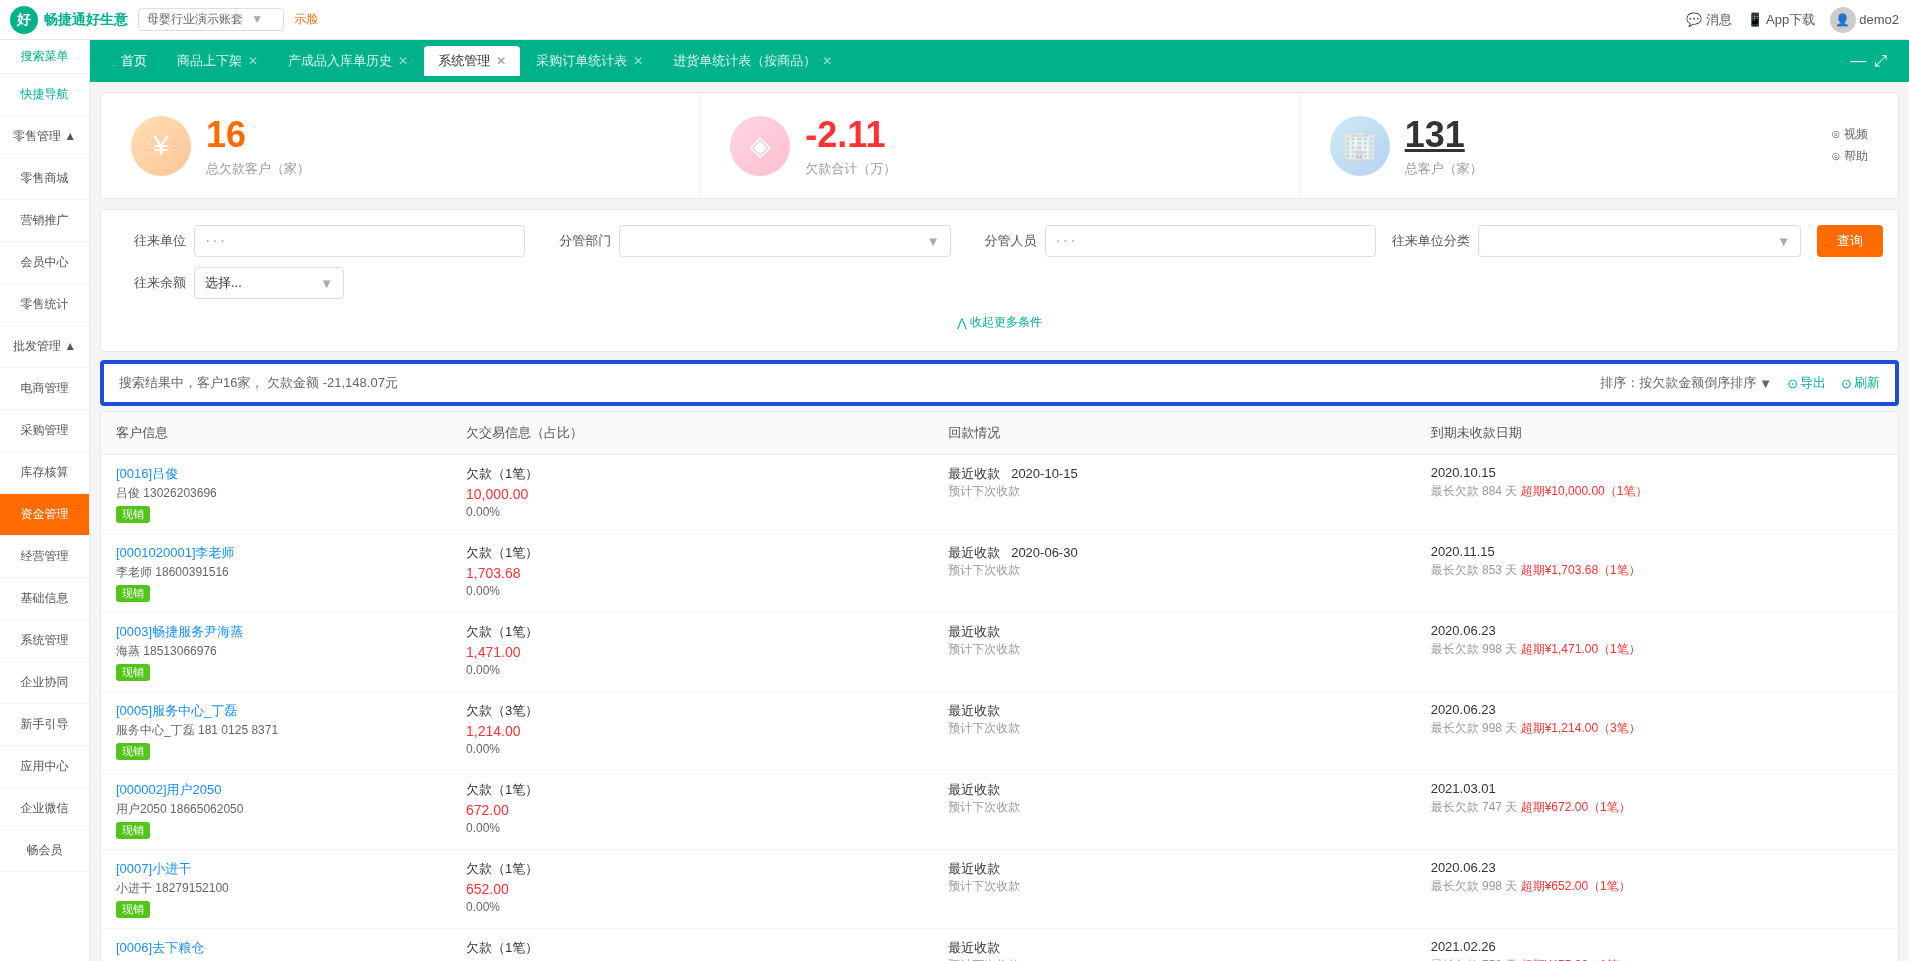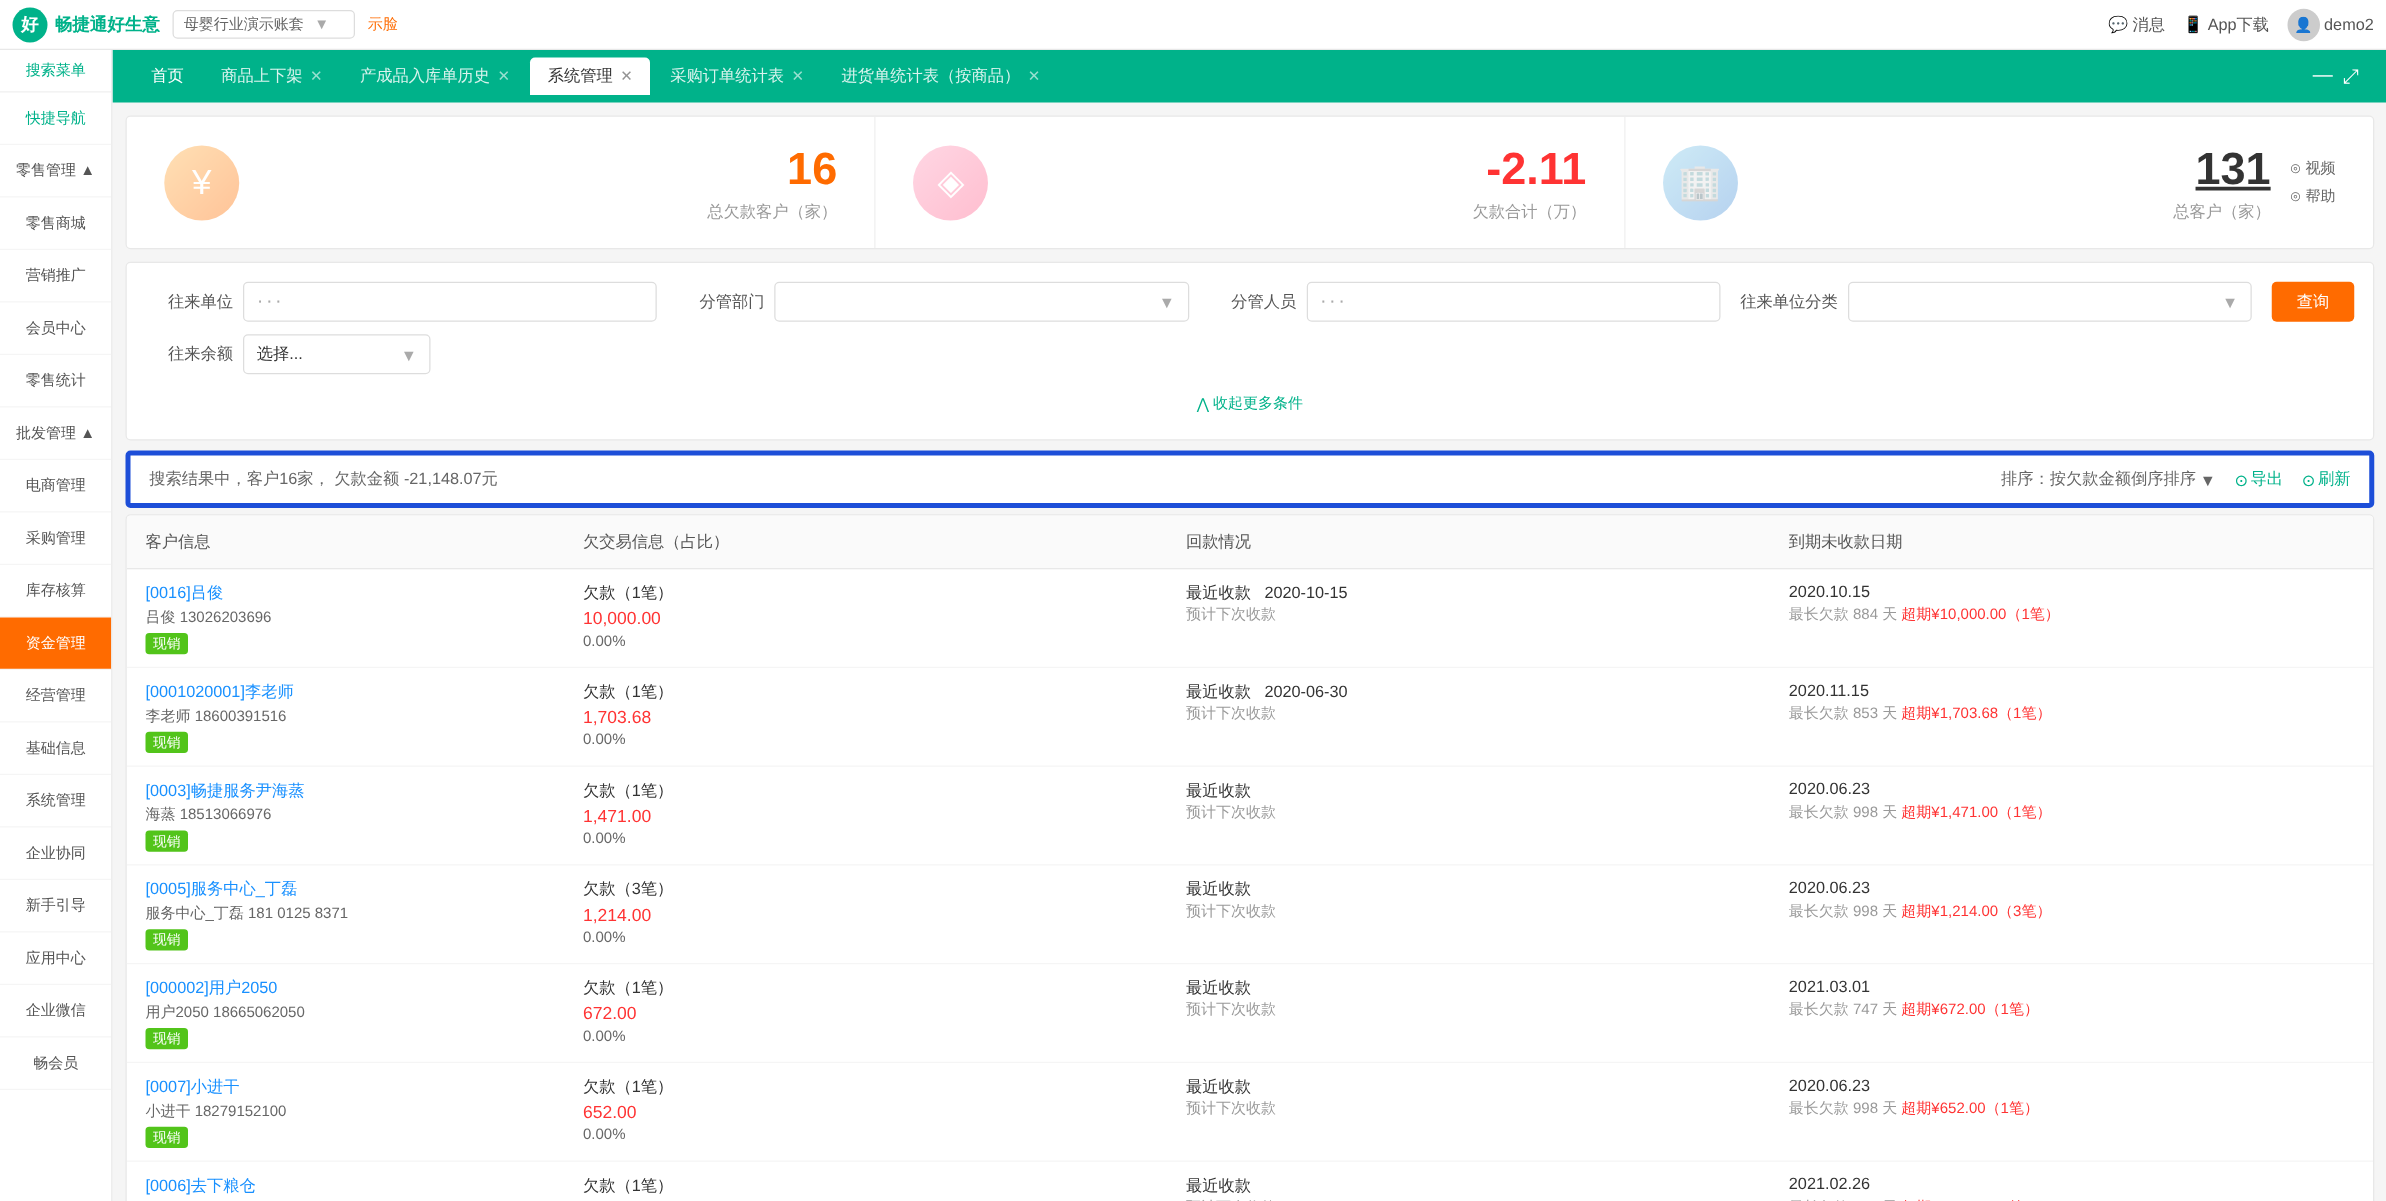--- a/index.html
+++ b/index.html
@@ -42,21 +42,21 @@
     .page-content { flex: 1; background: #f5f5f5; overflow-y: auto; padding: 10px; }
 
     
     .stats-row { display: flex; gap: 0; background: #fff; margin-bottom: 10px; border: 1px solid #e8e8e8; border-radius: 4px; }
     .stat-card { flex: 1; padding: 20px 30px; display: flex; align-items: center; gap: 15px; border-right: 1px solid #f0f0f0; }
     .stat-card:last-child { border-right: none; }
     .stat-icon { width: 60px; height: 60px; border-radius: 50%; display: flex; align-items: center; justify-content: center; font-size: 28px; opacity: 0.3; }
     .stat-icon.orange { background: linear-gradient(135deg, #ffb347, #ff6b00); color: white; opacity: 0.4; }
     .stat-icon.pink { background: linear-gradient(135deg, #ff9cbc, #ff5e8a); color: white; opacity: 0.4; }
     .stat-icon.blue { background: linear-gradient(135deg, #87ceeb, #4a90d9); color: white; opacity: 0.4; }
-    .stat-info { flex: 1; text-align: right; }
+    .stat-info { flex: 1; }
     .stat-number { font-size: 36px; font-weight: bold; line-height: 1.2; }
     .stat-number.orange-text { color: #ff6b00; }
     .stat-number.red-text { color: #ff3333; }
     .stat-number.dark-text { color: #333; text-decoration: underline; }
     .stat-label { font-size: 13px; color: #999; margin-top: 4px; }
     .stat-card-right { display: flex; flex-direction: column; align-items: flex-end; gap: 5px; font-size: 12px; color: #666; }
     .stat-card-right span { cursor: pointer; display: flex; align-items: center; gap: 2px; }
 
     
     .filter-area { background: #fff; padding: 15px; margin-bottom: 8px; border-radius: 4px; border: 1px solid #e8e8e8; }

